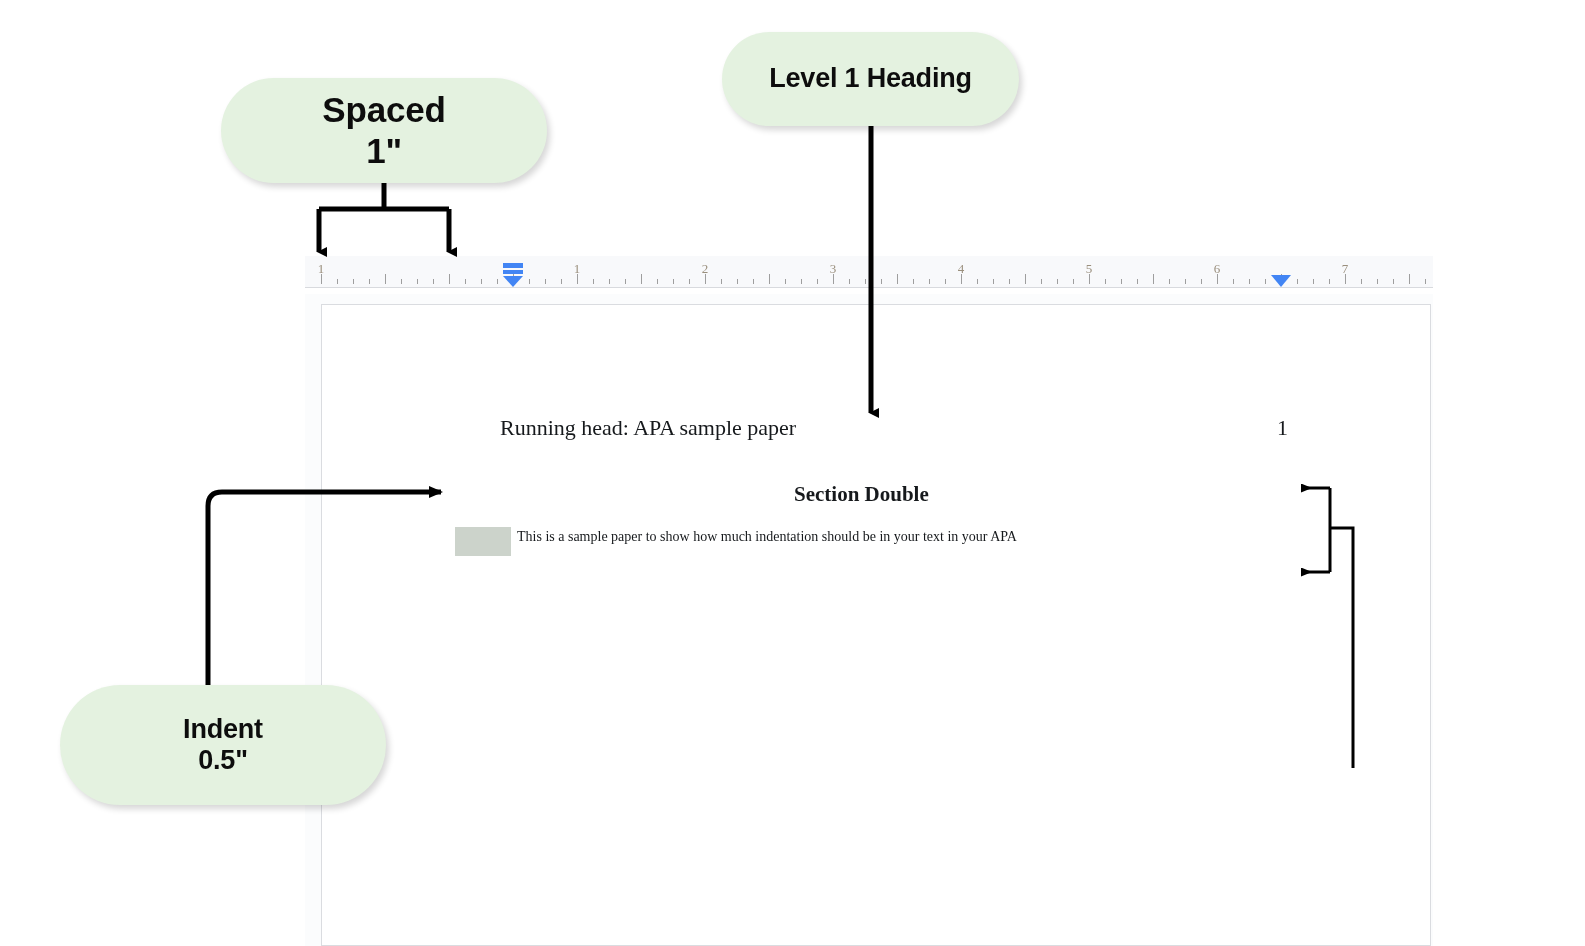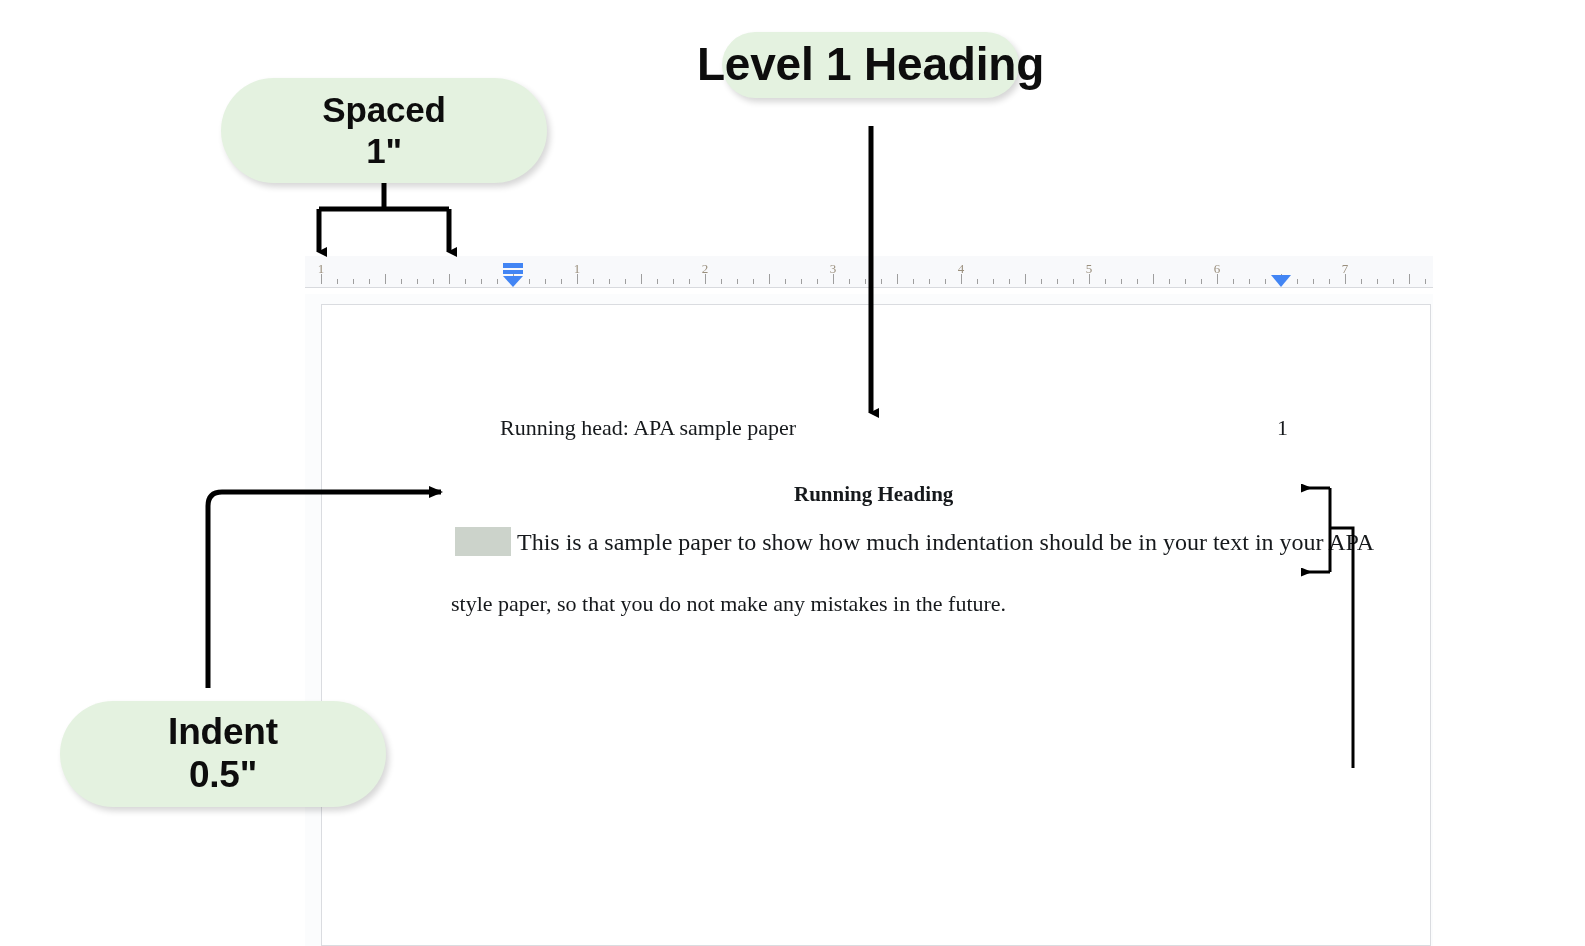--- a/index.html
+++ b/index.html
@@ -55,29 +55,29 @@
     left: 221px;
     top: 78px;
     width: 326px;
     height: 105px;
     font-size: 35px;
   }
   #callout-level1 {
     left: 722px;
     top: 32px;
     width: 297px;
-    height: 66px;
-    font-size: 46px;
+    height: 94px;
+    font-size: 27px;
   }
   #callout-indent {
     left: 60px;
-    top: 701px;
+    top: 685px;
     width: 326px;
-    height: 106px;
-    font-size: 37px;
+    height: 120px;
+    font-size: 27px;
   }
   #callout-double {
     left: 1189px;
     top: 760px;
     width: 322px;
     height: 89px;
     font-size: 35px;
   }
 
   
@@ -190,21 +190,21 @@
   }
   #doc-section-heading {
     left: 472px;
     top: 177px;
     font-size: 21px;
     font-weight: bold;
   }
   #doc-body-line-1 {
     left: 195px;
     top: 224px;
-    font-size: 24px;
+    font-size: 14px;
   }
   #doc-body-line-2 {
     left: 129px;
     top: 286px;
     font-size: 22px;
   }
   #indent-highlight {
     position: absolute;
     left: 133px;
     top: 222px;
@@ -320,25 +320,24 @@
 
     <div id="page-canvas">
       <div id="page-sheet">
 
         <div id="indent-highlight"></div>
 
         <div class="doc-text" id="doc-running-head">Running head: APA sample paper</div>
 
         <div class="doc-text" id="doc-page-number">1</div>
 
-        <div class="doc-text" id="doc-section-heading">Running Heading</div>
+        <div class="doc-text" id="doc-section-heading">Section Double</div>
 
         <div class="doc-text" id="doc-body-line-1">This is a sample paper to show how much indentation should be in your text in your APA</div>
 
-        <div class="doc-text" id="doc-body-line-2">style paper, so that you do not make any mistakes in the future.</div>
       </div>
     </div>
   </div>
 
   <svg id="annotation-layer" viewBox="0 0 1585 946">
     <defs>
       <marker id="arrowhead-down" markerWidth="10" markerHeight="10" refX="5" refY="8" orient="auto" markerUnits="userSpaceOnUse">
         <polygon points="0,0 10,0 5,10" fill="#000000"></polygon>
       </marker>
       <marker id="arrowhead-right" markerWidth="14" markerHeight="12" refX="12" refY="6" orient="auto" markerUnits="userSpaceOnUse">

